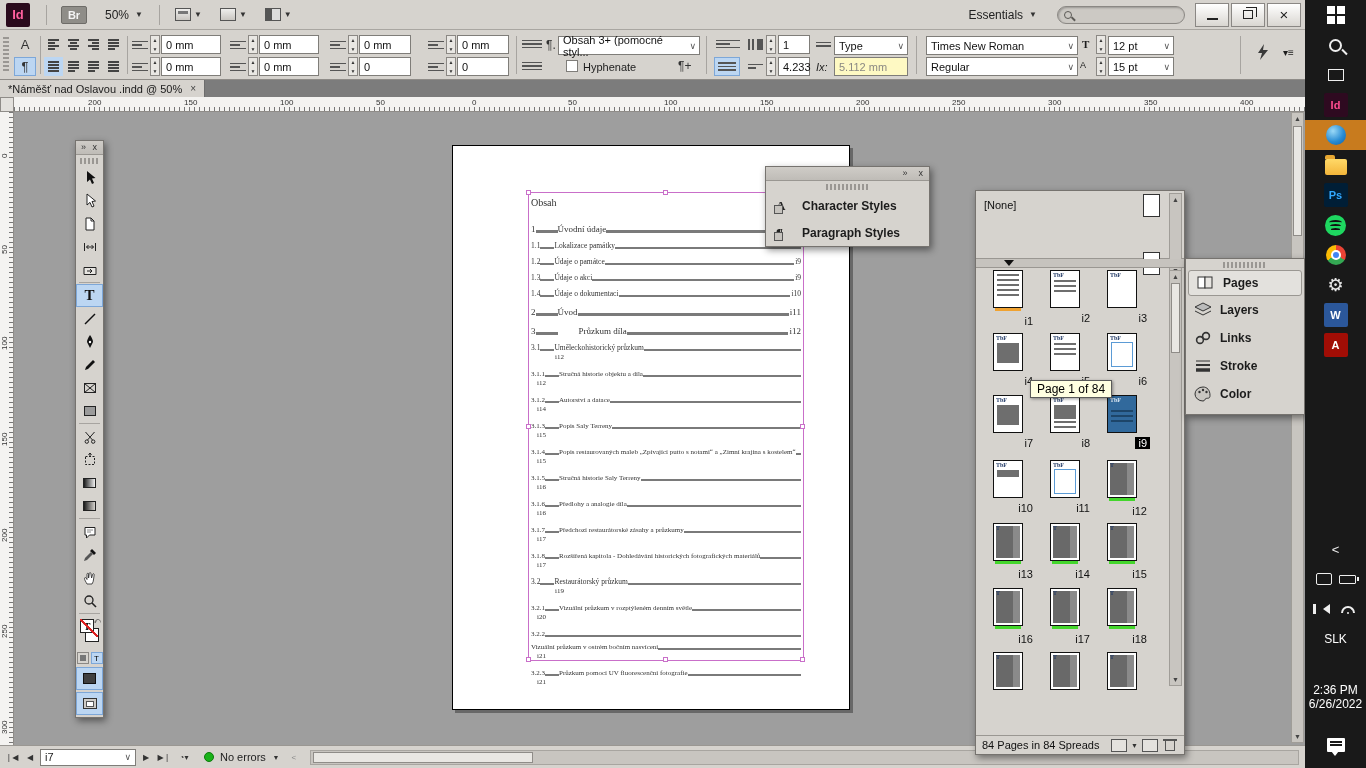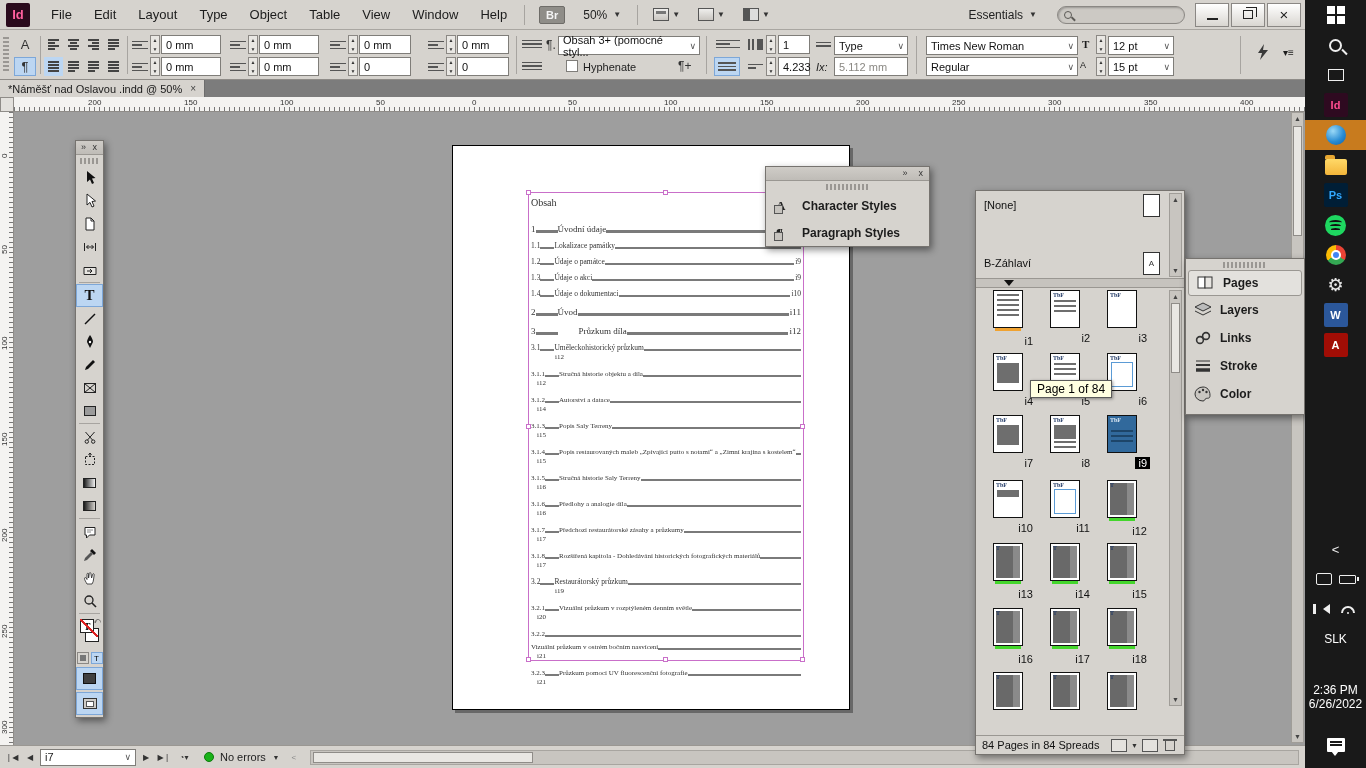--- a/index.html
+++ b/index.html
@@ -42,21 +42,21 @@
   .albtn{position:absolute;width:19px;height:19px;border:1px solid transparent;display:flex;flex-direction:column;gap:1.5px;
          align-items:flex-start;justify-content:center;padding:0 3px;}
   .albtn i{height:1.5px;background:#444;display:block;}
   .cpsep{position:absolute;top:6px;width:1px;height:38px;background:#a7a4a0;}
   .cpicon{position:absolute;width:16px;height:14px;display:flex;flex-direction:column;gap:2px;justify-content:center;}
   .cpicon i{height:1.5px;background:#555;}
   .stepper{position:absolute;width:10px;height:19px;display:flex;flex-direction:column;border:1px solid #8b8884;background:#e9e7e3;}
   .stepper span{flex:1;font-size:5px;color:#333;display:flex;align-items:center;justify-content:center;}
   .fld{position:absolute;height:19px;background:#fff;border:1px solid #7f7d79;font-size:11px;color:#111;
        display:flex;align-items:center;padding:0 4px;}
-  .fld.dis{background:#ffffff;color:#8a8883;}
+  .fld.dis{background:#fef9c3;color:#8a8883;}
   .dd{position:absolute;height:19px;background:#fff;border:1px solid #7f7d79;font-size:11px;color:#111;
       display:flex;align-items:center;padding:0 16px 0 4px;}
   .dd:after{content:"∨";position:absolute;right:3px;font-size:9px;color:#555;}
   .chk{position:absolute;width:12px;height:12px;border:1px solid #7f7d79;background:#fff;}
   .cplabel{position:absolute;font-size:11px;color:#1c1c1c;}
   .pilcrow{position:absolute;font-size:12px;color:#333;}
   .bolt{position:absolute;font-size:14px;color:#333;}
   
   .tabbar{position:absolute;left:0;top:80px;width:1305px;height:17px;background:#7c7c7c;z-index:25;}
   .doctab{position:absolute;left:0;top:0;height:17px;background:#d6d3ce;border-right:1px solid #6d6d6d;
@@ -114,21 +114,21 @@
   .sprow{height:27px;display:flex;align-items:center;gap:9px;padding-left:10px;font-size:12px;font-weight:bold;color:#1c1c1c;}
   .spicon{width:17px;height:15px;position:relative;font-family:"Liberation Serif",serif;font-weight:bold;font-size:13px;color:#222;}
   .spicon:before{content:"";position:absolute;left:-2px;bottom:-1px;width:7px;height:7px;border:1px solid #555;background:#c6c3be;}
   
   .pagespanel{left:975px;top:190px;width:210px;height:565px;z-index:44;display:flex;flex-direction:column;}
   .ptabs{height:22px;background:#b9b6b1;display:flex;align-items:flex-end;border-bottom:1px solid #8f8c88;}
   .ptab{height:22px;display:flex;align-items:center;padding:0 7px;font-size:11px;font-weight:bold;color:#222;
         border-right:1px solid #9a9792;background:#b9b6b1;white-space:nowrap;overflow:hidden;}
   .ptab.active{background:#d6d3ce;}
   .ptabctl{margin-left:auto;font-size:9px;color:#333;padding:0 5px;letter-spacing:1px;}
-  .masters{position:relative;height:88px;border-bottom:1px solid #9a9792;}
+  .masters{position:relative;height:68px;border-bottom:1px solid #9a9792;}
   .mrow{position:absolute;left:0;width:192px;height:28px;display:flex;align-items:center;justify-content:space-between;
         padding:0 8px;font-size:11px;color:#111;}
   .mthumb{width:17px;height:23px;background:#fff;border:1px solid #333;font-size:8px;display:flex;align-items:center;justify-content:center;color:#333;}
   .vscroll{position:absolute;right:2px;width:13px;background:#c8c5c0;border:1px solid #a09d98;}
   .vscroll .arr{position:absolute;left:0;width:11px;height:11px;font-size:7px;color:#444;display:flex;align-items:center;justify-content:center;}
   .vscroll .thumb{position:absolute;left:1px;width:9px;background:#e9e7e3;border:1px solid #8f8c88;}
   .pdivider{height:9px;background:#c6c3be;border-bottom:1px solid #9a9792;position:relative;}
   .pdivider .tri{position:absolute;left:28px;top:1px;width:0;height:0;border-left:5px solid transparent;border-right:5px solid transparent;border-top:6px solid #111;}
   .pgrid{position:relative;flex:1;overflow:hidden;}
   .pcell{position:absolute;width:56px;text-align:right;}
@@ -196,31 +196,20 @@
   .tabletico{width:16px;height:12px;border:1.5px solid #eee;border-radius:2px;}
   .chev{color:#eee;font-size:13px;}
 </style>
 </head>
 <body>
 
 <div class="stage">
 
   <div class="menubar">
     <div class="applogo">Id</div>
-    <div id="menu-items" style="display:flex;">
-        <div class="mitem">File</div>
-        <div class="mitem">Edit</div>
-        <div class="mitem">Layout</div>
-        <div class="mitem">Type</div>
-        <div class="mitem">Object</div>
-        <div class="mitem">Table</div>
-        <div class="mitem">View</div>
-        <div class="mitem">Window</div>
-        <div class="mitem">Help</div>
-      </div>
     <div class="vsep"></div>
     <div class="brbtn">Br</div>
     <div class="zoomdd">
       <span>50%</span>
       <span class="caret">▼</span>
     </div>
     <div class="vsep"></div>
     <div class="mbicon">
         <span class="bx">
           <i></i>

